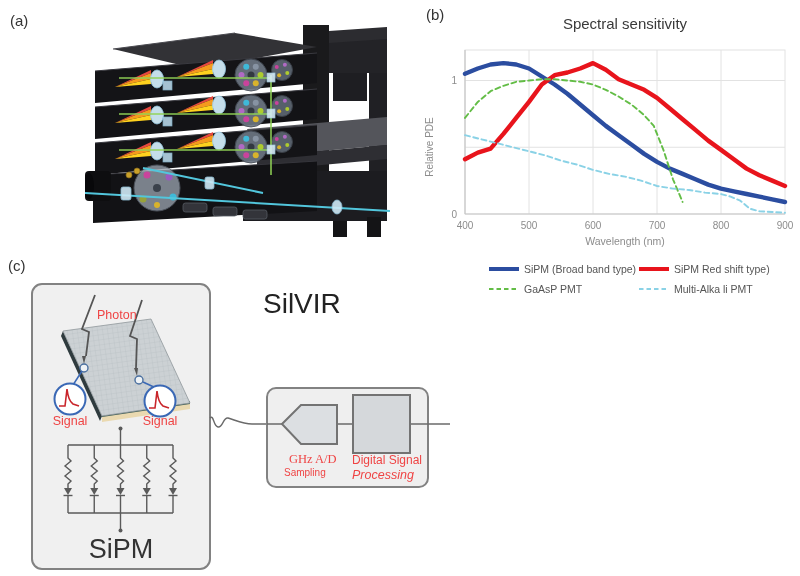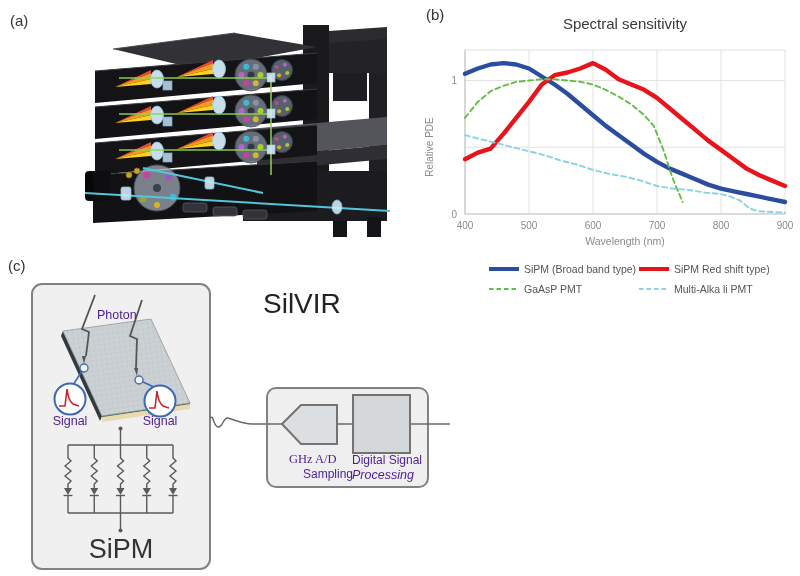--- a/index.html
+++ b/index.html
@@ -1,27 +1,27 @@
 <!DOCTYPE html>
 <html><head>
 <meta charset="utf-8">
 <style>
   html,body{margin:0;padding:0;background:#fff;}
   #canvas{position:relative;width:800px;height:576px;background:#fff;overflow:hidden;
           font-family:"Liberation Sans",sans-serif;}
   .abs{position:absolute;}
   .panel-label{font-size:15px;color:#333;}
-  .dg-text{color:#4c1d95;}
+  .dg-text{color:#ef4444;}
   .t-photon{left:97px;top:308px;font-size:12.5px;}
   .t-signal-l{left:47px;top:414px;width:46px;text-align:center;font-size:12.5px;}
   .t-signal-r{left:137px;top:414px;width:46px;text-align:center;font-size:12.5px;}
   .t-sipm{left:61px;top:534px;width:120px;text-align:center;font-size:27px;color:#333;}
   .t-silvir{left:263px;top:288px;font-size:28px;color:#222;}
   .t-adc1{left:289px;top:452px;font-size:12.5px;font-family:Liberation Serif, serif;}
-  .t-adc2{left:303px;top:467px;font-size:12px;}
+  .t-adc2{left:284px;top:467px;font-size:10px;}
   .t-dsp1{left:352px;top:453px;font-size:12px;}
   .t-dsp2{left:352px;top:468px;font-size:12.5px;font-style:italic;}
 </style>
 </head>
 <body>
 
 <div id="canvas">
 
   <div class="abs panel-label" style="left:10px;top:12px;">(a)</div>
   <div class="abs panel-label" style="left:426px;top:6px;">(b)</div>

